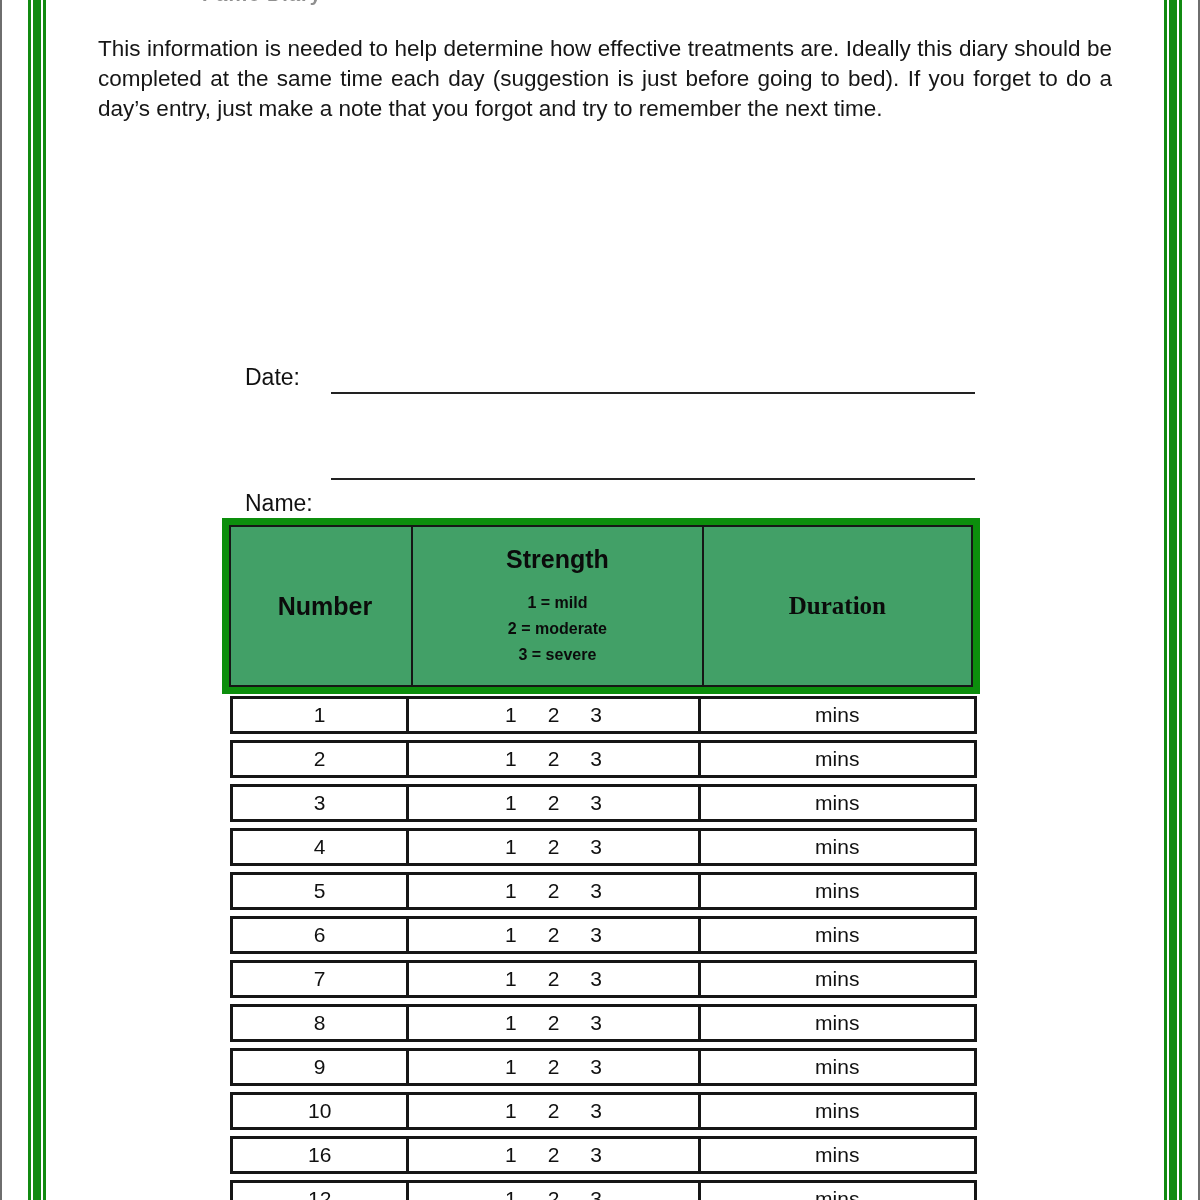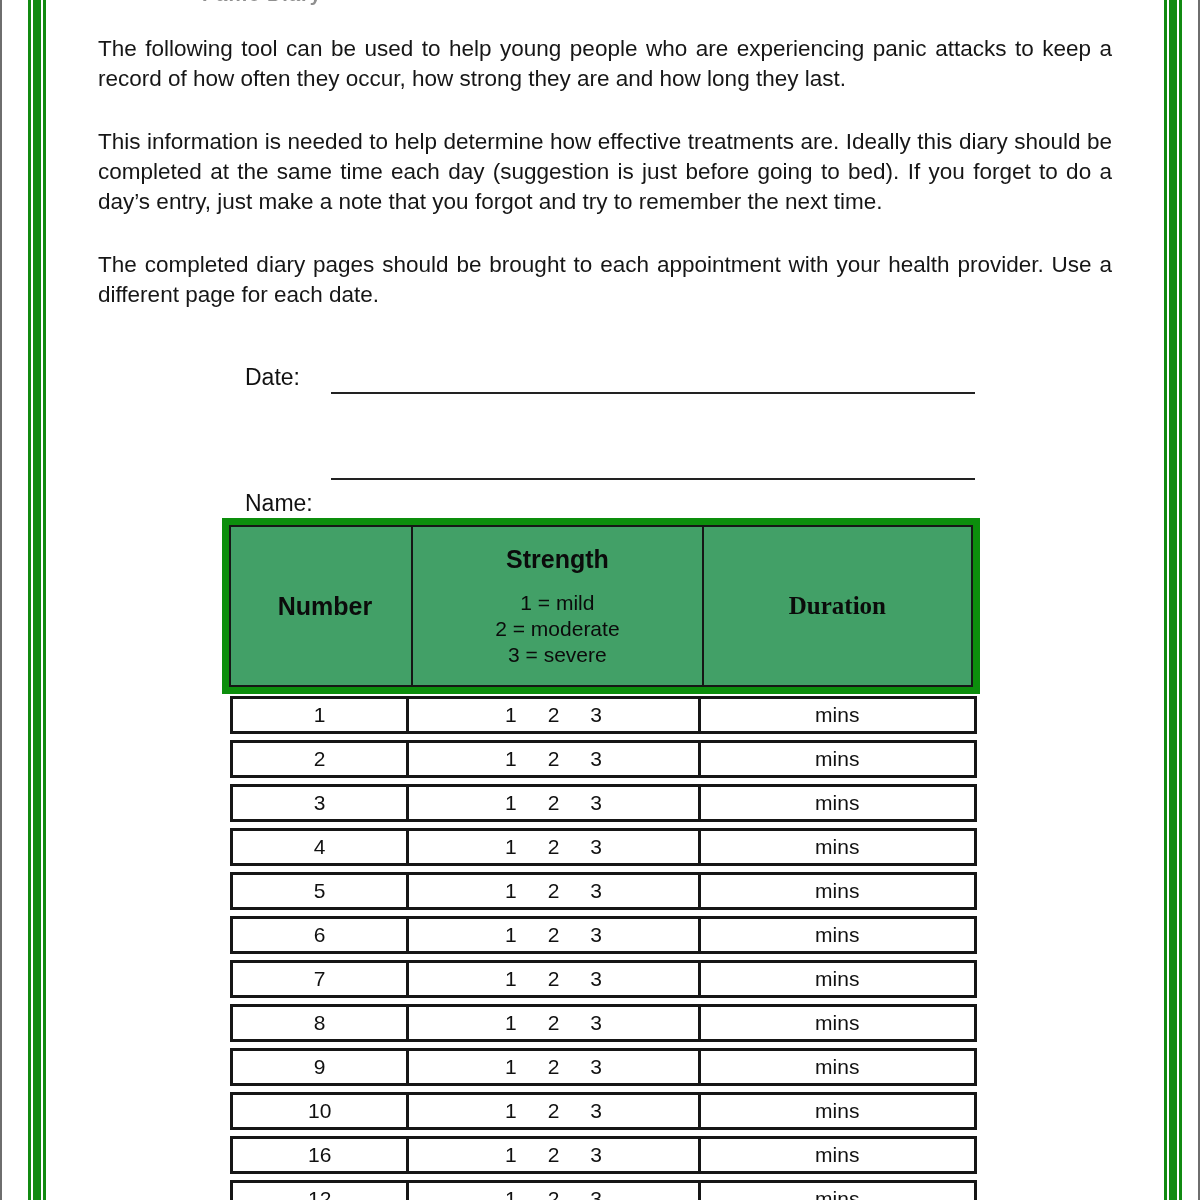--- a/index.html
+++ b/index.html
@@ -37,21 +37,21 @@
   
   .tbl-header{position:absolute;left:222px;top:518px;width:758px;height:176px;
     border:7px solid #0c8e0c;background:#0c8e0c;box-sizing:border-box;}
   .tbl-header-inner{width:100%;height:100%;border:2px solid #161616;box-sizing:border-box;
     background:#42a067;display:flex;}
   .hcell{display:flex;flex-direction:column;align-items:center;justify-content:center;color:#0b0b0b;box-sizing:border-box;gap:16px;}
   .hcell-number{width:23.5%;margin-left:8px;}
   .hcell-strength{width:40%;border-left:2px solid #161616;border-right:2px solid #161616;}
   .hcell-duration{width:36.5%;font-family:Liberation Serif, serif;}
   .h-big{font-size:25px;font-weight:bold;}
-  .strength-scale div{font-size:21px;font-weight:normal;line-height:26px;text-align:center;}
+  .strength-scale div{font-size:16px;font-weight:bold;line-height:26px;text-align:center;}
 
   
   .tbl-body{position:absolute;left:230px;top:696px;width:747px;}
   .trow{box-sizing:border-box;border:3px solid #161616;height:38px;margin-bottom:6px;
     display:flex;align-items:stretch;background:#ffffff;font-size:21px;color:#111111;}
   .tcell{display:flex;align-items:center;justify-content:center;box-sizing:border-box;}
   .c-num{width:23.4%;}
   .c-str{width:39.7%;border-left:3px solid #161616;border-right:3px solid #161616;gap:31px;}
   .c-dur{width:36.9%;}
 </style>
@@ -63,23 +63,21 @@
   <div class="edge edge-left"></div>
   <div class="edge edge-right"></div>
   <div class="stripe stripe-left"></div>
   <div class="stripe stripe-right"></div>
 
   <div class="title-clip">
     <span>Panic Diary</span>
   </div>
 
   <div class="paragraphs">
-    <p>The following tool can be used to help young people who are experiencing panic attacks to keep a record of how often they occur, how strong they are and how long they last.</p>
     <p>This information is needed to help determine how effective treatments are. Ideally this diary should be completed at the same time each day (suggestion is just before going to bed). If you forget to do a day’s entry, just make a note that you forgot and try to remember the next time.</p>
-    <p>The completed diary pages should be brought to each appointment with your health provider. Use a different page for each date.</p>
   </div>
 
   <div class="field field-date">
     <span class="field-label">Date:</span>
   </div>
   <div class="rule rule-date"></div>
 
   <div class="field field-name">
     <span class="field-label">Name:</span>
   </div>

